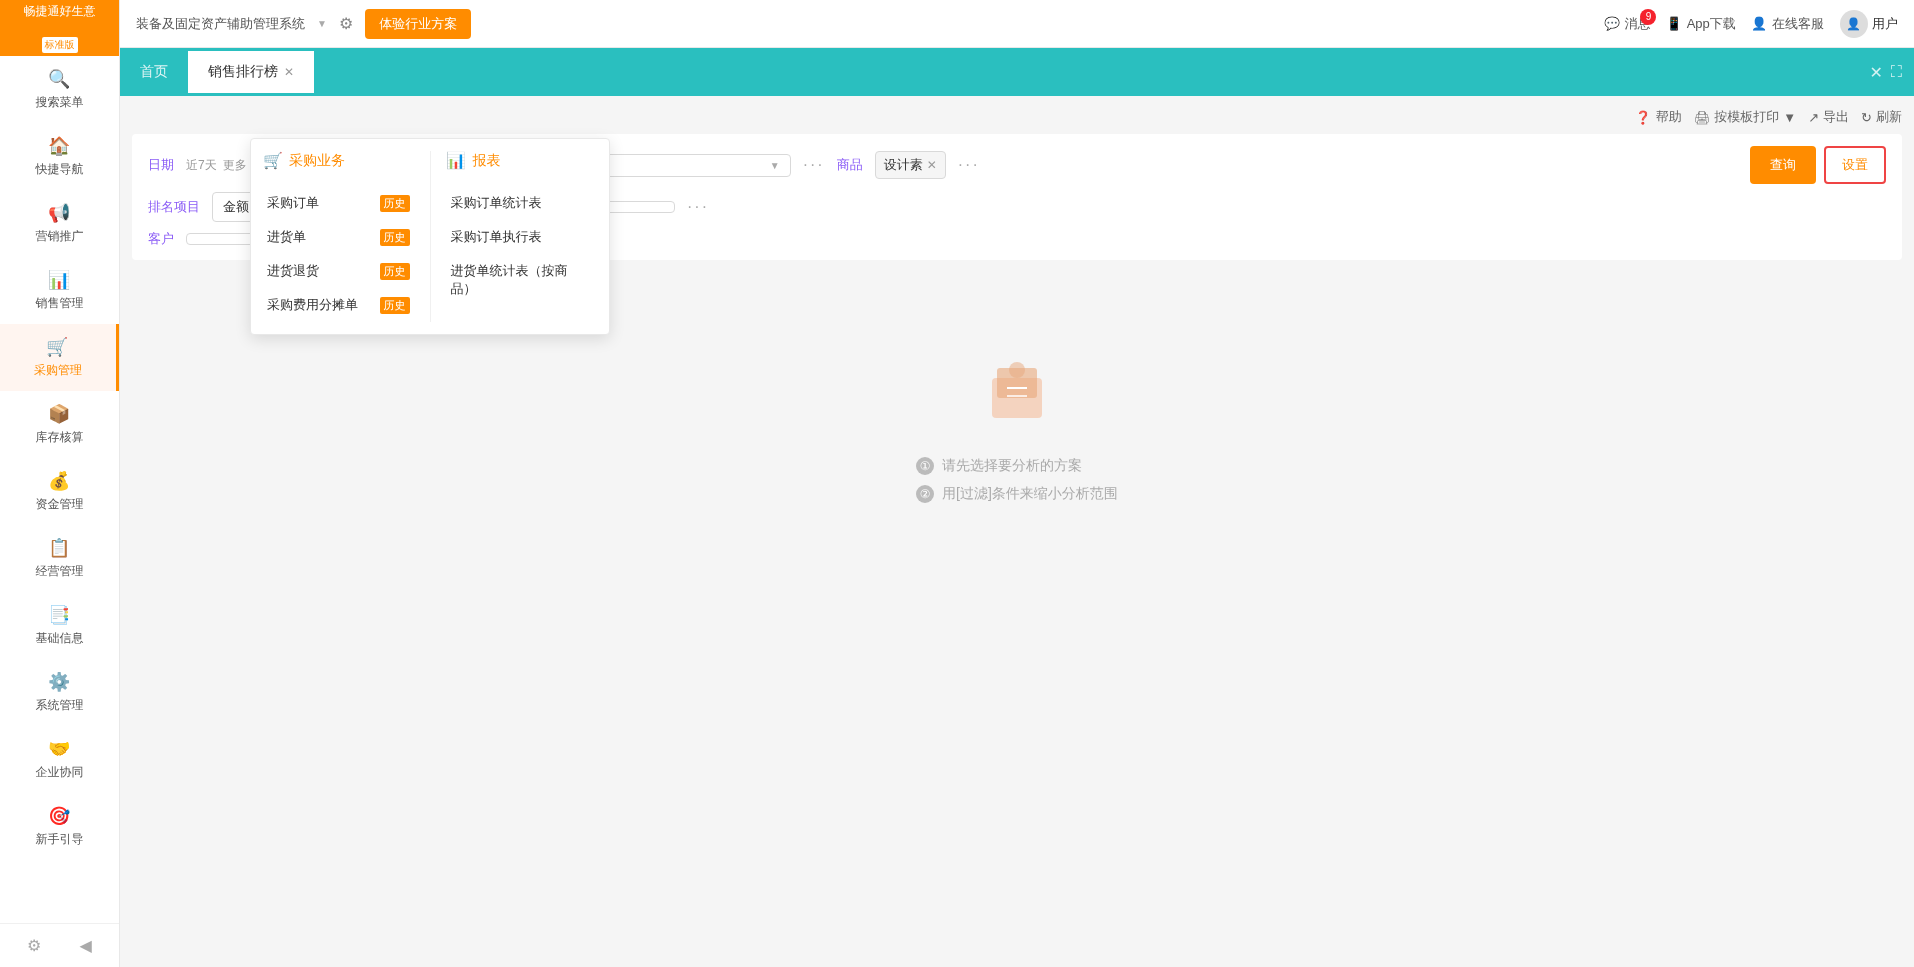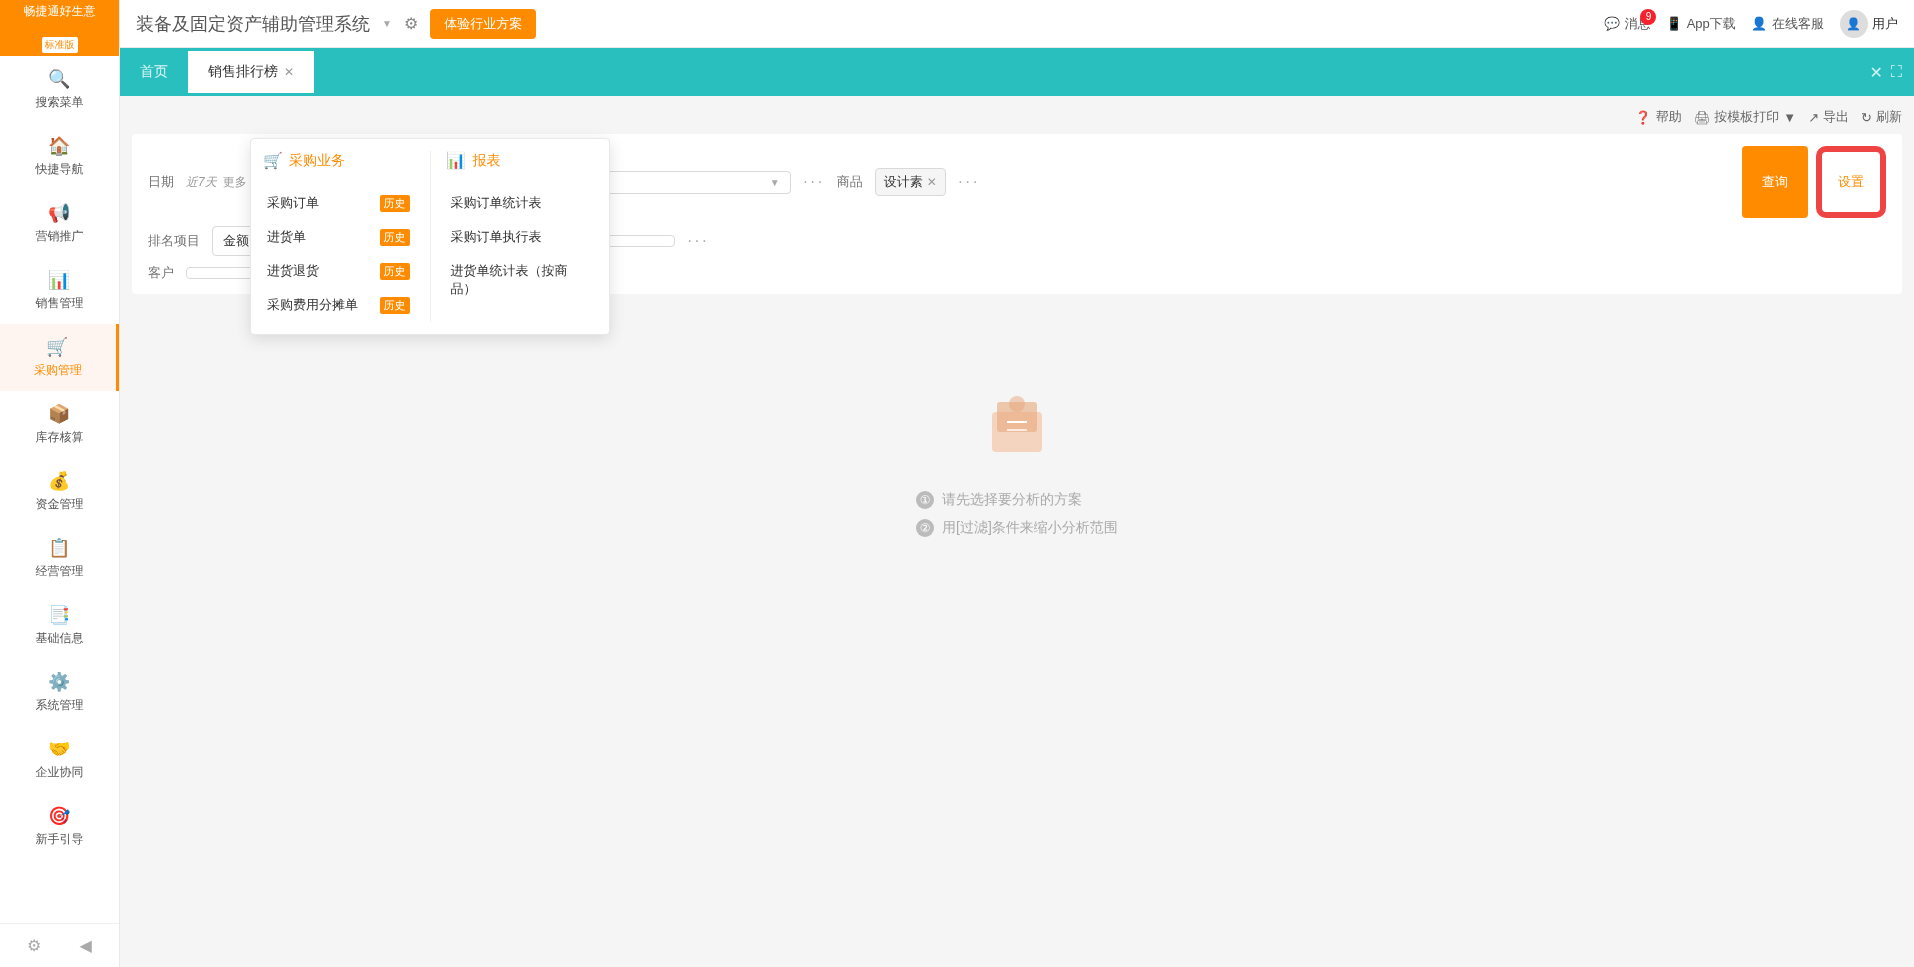--- a/index.html
+++ b/index.html
@@ -17,21 +17,21 @@
     .sidebar-item.active { background: #fff5f0; color: #ff8c00; border-right: 3px solid #ff8c00; }
     .sidebar-item-icon { font-size: 18px; }
     .sidebar-bottom { margin-top: auto; width: 100%; display: flex; justify-content: space-around; padding: 12px 8px; border-top: 1px solid #f0f0f0; }
     .sidebar-bottom-btn { cursor: pointer; color: #aaa; font-size: 16px; }
 
     
     .main { flex: 1; display: flex; flex-direction: column; overflow: hidden; }
 
     
     .topbar { height: 48px; background: #fff; border-bottom: 1px solid #e8e8e8; display: flex; align-items: center; padding: 0 16px; gap: 12px; }
-    .topbar-title { font-size: 18px; color: #555; }
+    .topbar-title { font-size: 13px; color: #555; }
     .topbar-dropdown { display: flex; align-items: center; gap: 4px; cursor: pointer; }
     .topbar-dropdown-arrow { color: #aaa; font-size: 10px; }
     .topbar-settings { color: #888; cursor: pointer; font-size: 16px; }
     .topbar-industry-btn { background: #ff8c00; color: #fff; border: none; padding: 6px 14px; border-radius: 4px; cursor: pointer; font-size: 13px; }
     .topbar-right { margin-left: auto; display: flex; align-items: center; gap: 16px; }
     .topbar-right-item { display: flex; align-items: center; gap: 4px; cursor: pointer; color: #555; font-size: 13px; position: relative; }
     .topbar-badge { background: #f5222d; color: #fff; border-radius: 50%; width: 16px; height: 16px; font-size: 10px; display: flex; align-items: center; justify-content: center; position: absolute; top: -6px; right: -6px; }
     .topbar-user { display: flex; align-items: center; gap: 4px; cursor: pointer; }
     .topbar-avatar { width: 28px; height: 28px; border-radius: 50%; background: #ddd; display: flex; align-items: center; justify-content: center; font-size: 12px; color: #999; }
 
@@ -44,29 +44,29 @@
     .tabbar-close-btn { color: rgba(255,255,255,0.8); cursor: pointer; font-size: 16px; }
     .tabbar-expand-btn { color: rgba(255,255,255,0.8); cursor: pointer; font-size: 16px; }
 
     
     .content { flex: 1; background: #f5f5f5; padding: 12px; overflow: auto; position: relative; }
 
     
     .filter-bar { background: #fff; padding: 12px 16px; border-radius: 4px; margin-bottom: 8px; }
     .filter-row { display: flex; align-items: center; gap: 12px; margin-bottom: 8px; flex-wrap: wrap; }
     .filter-row:last-child { margin-bottom: 0; }
-    .filter-label { color: #737373; font-size: 13px; white-space: nowrap; }
+    .filter-label { color: #8b5cf6; font-size: 13px; white-space: nowrap; }
     .filter-input { border: 1px solid #d9d9d9; border-radius: 4px; padding: 5px 10px; font-size: 13px; min-width: 200px; }
     .filter-tag { background: #f5f5f5; border: 1px solid #d9d9d9; border-radius: 4px; padding: 4px 8px; font-size: 13px; display: flex; align-items: center; gap: 4px; }
     .filter-tag-close { color: #999; cursor: pointer; font-size: 12px; }
     .filter-select { border: 1px solid #d9d9d9; border-radius: 4px; padding: 5px 10px; font-size: 13px; min-width: 160px; display: flex; align-items: center; justify-content: space-between; cursor: pointer; }
     .filter-select-arrow { color: #aaa; font-size: 10px; }
     .filter-dots { color: #aaa; cursor: pointer; font-size: 16px; letter-spacing: 2px; }
     .btn-query { background: #ff8c00; color: #fff; border: none; border-radius: 4px; padding: 6px 20px; cursor: pointer; font-size: 13px; }
-    .btn-settings { background: #fff; color: #ff8c00; border: 6px solid #ef4444; border-radius: 10px; padding: 21px 16px; cursor: pointer; font-size: 13px; }
+    .btn-settings { background: #fff; color: #ff8c00; border: 2px solid #ef4444; border-radius: 4px; padding: 8px 16px; cursor: pointer; font-size: 13px; }
     .btn-collapse { background: none; border: none; color: #2abfbf; cursor: pointer; font-size: 13px; }
     .filter-toolbar { display: flex; align-items: center; justify-content: flex-end; gap: 12px; margin-bottom: 8px; }
     .toolbar-btn { background: none; border: none; cursor: pointer; color: #666; font-size: 13px; display: flex; align-items: center; gap: 4px; }
 
     
     .empty-state { display: flex; flex-direction: column; align-items: center; justify-content: center; padding: 80px 0; }
     .empty-text { color: #aaa; font-size: 14px; line-height: 2; }
     .empty-text .num { width: 18px; height: 18px; background: #bbb; border-radius: 50%; color: #fff; font-size: 12px; display: inline-flex; align-items: center; justify-content: center; margin-right: 4px; }
 
     
@@ -218,21 +218,21 @@
           <span>↻</span>
           <span>刷新</span>
         </button>
       </div>
 
       <div class="filter-bar">
 
         <div class="filter-row">
           <span class="filter-label">日期</span>
           <div style="display:flex;align-items:center;gap:6px;">
-            <span style="color:#999;font-size:12px;font-style:italic;">近7天</span>
+            <span style="color:#999;font-size:12px;">近7天</span>
             <span style="color:#999;font-size:12px;">更多</span>
             <span style="color:#999;font-size:12px;">自定义</span>
             <input class="filter-input" value="2024-01-01 ~ 2024-12-31" style="min-width: 220px;">
           </div>
 
           <span class="filter-label">单据状态</span>
           <div class="filter-select" style="min-width:200px;">
             <span></span>
             <span class="filter-select-arrow">▼</span>
           </div>

